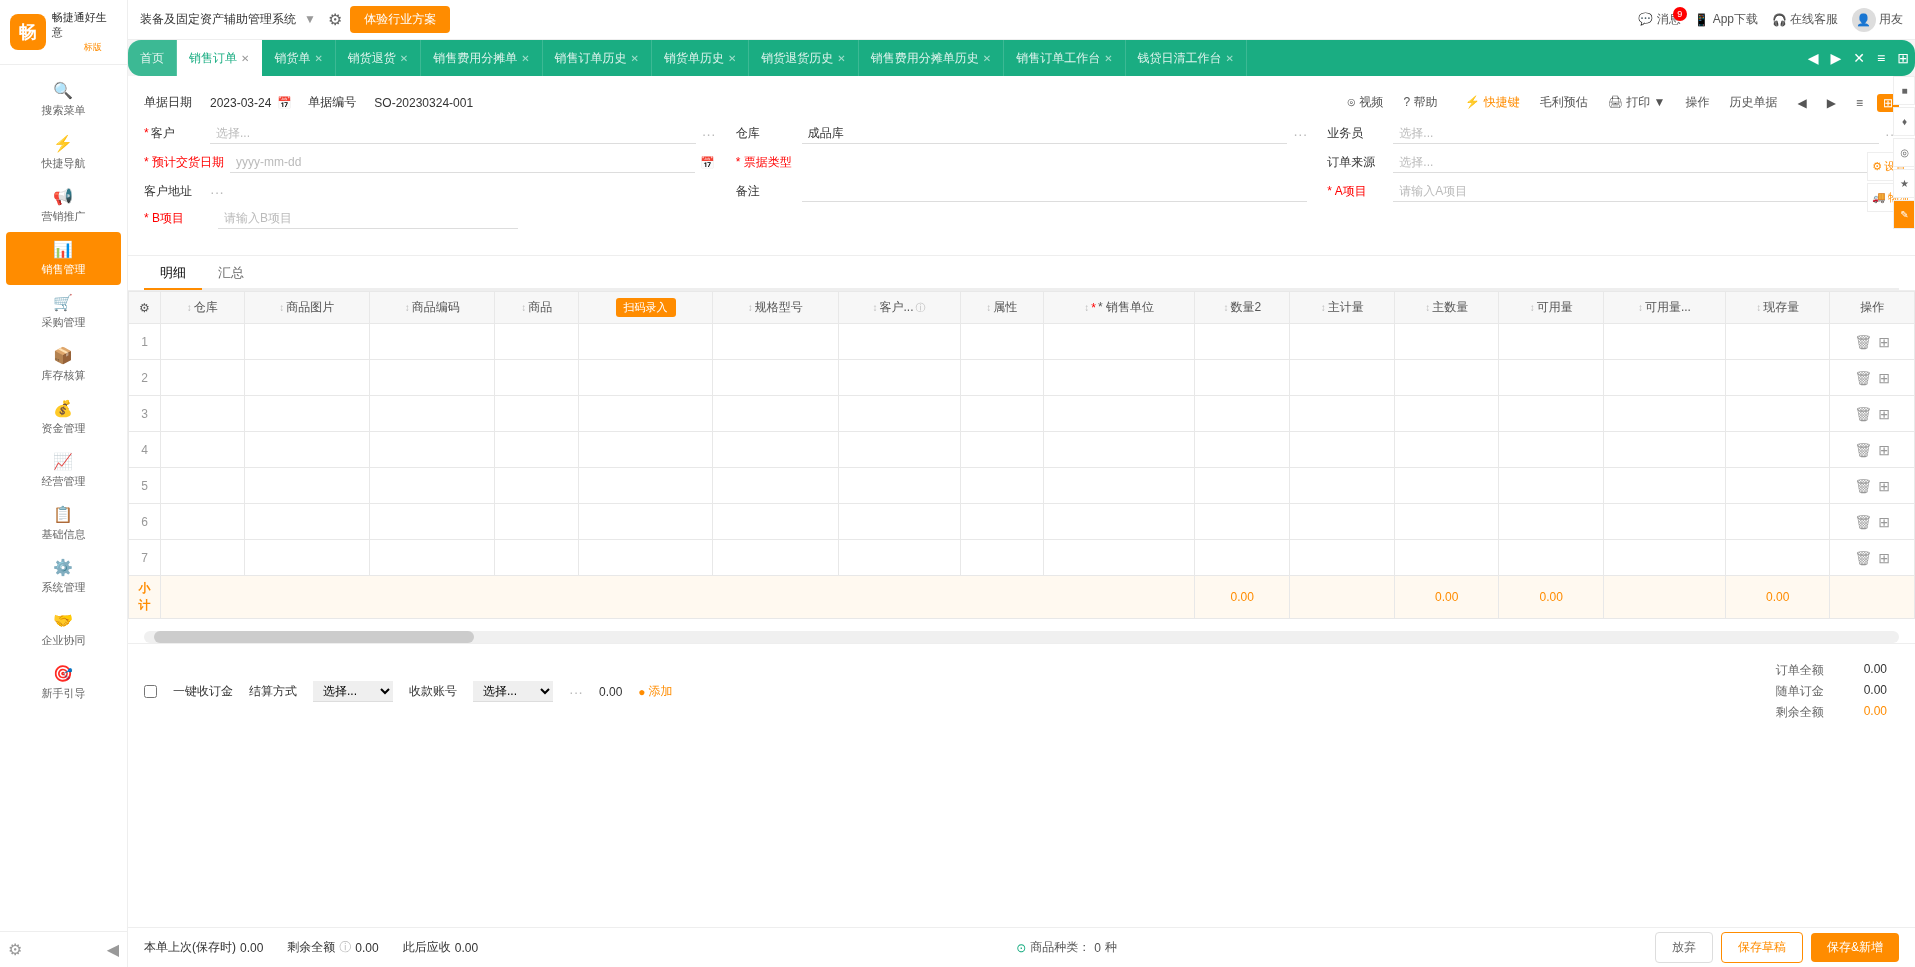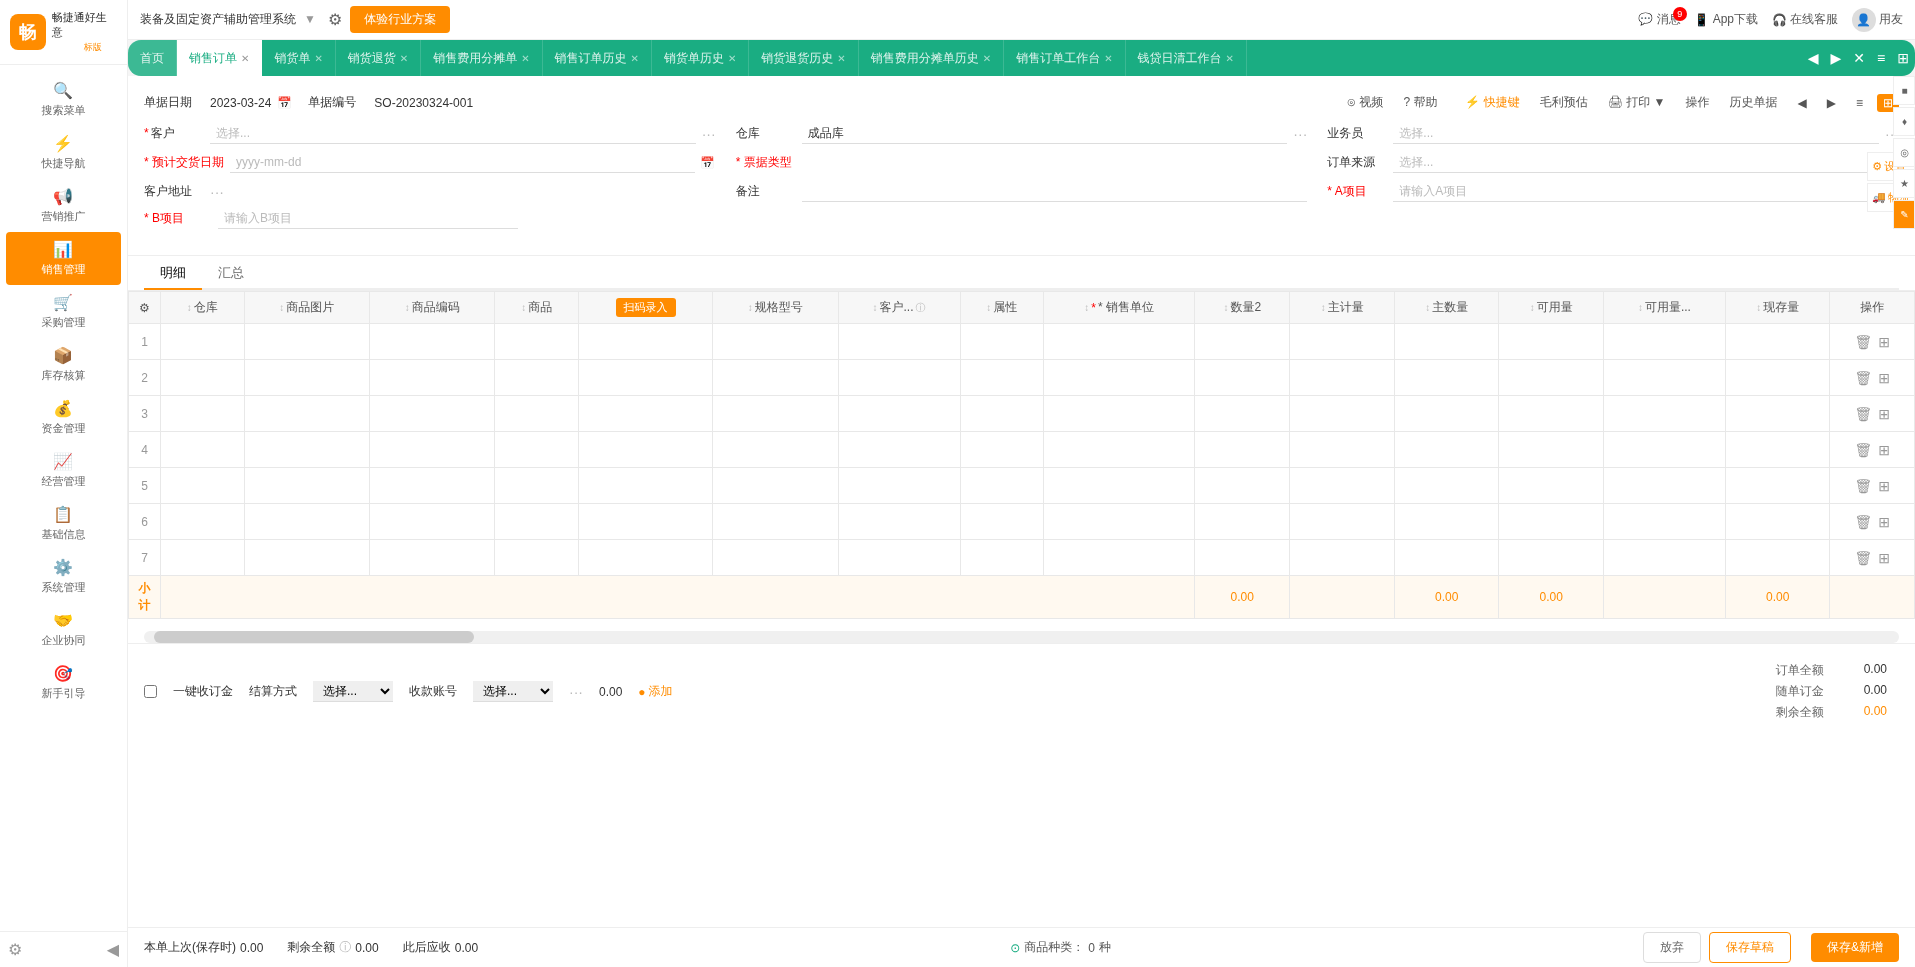--- a/index.html
+++ b/index.html
@@ -168,21 +168,21 @@
       justify-content: space-between; padding: 0 16px; z-index: 90;
     }
     .status-left { display: flex; align-items: center; gap: 24px; font-size: 12px; color: #333; }
     .status-item { display: flex; align-items: center; gap: 4px; }
     .status-right { display: flex; align-items: center; gap: 8px; }
     .status-btn {
       padding: 6px 16px; border-radius: 4px; font-size: 12px; cursor: pointer; border: 1px solid #ddd;
     }
     .btn-discard { background: #fff; color: #666; }
     .btn-save-draft { background: #fff; color: #ff8c00; border-color: #ff8c00; }
-    .btn-save-new { background: #ff8c00; color: white; border: none; padding: 6px 16px; border-radius: 4px; cursor: pointer; font-size: 12px; margin-left: 12px; }
+    .btn-save-new { background: #ff8c00; color: white; border: none; padding: 6px 16px; border-radius: 4px; cursor: pointer; font-size: 12px; }
     .goods-info { display: flex; align-items: center; gap: 4px; color: #555; }
 
     .col-gear { width: 32px; }
     .header-with-sort { display: flex; align-items: center; justify-content: center; gap: 2px; }
 
     
     .right-side-panel {
       position: fixed; right: 0; top: 76px; display: flex; flex-direction: column; gap: 2px; z-index: 95;
     }
     .side-btn {

